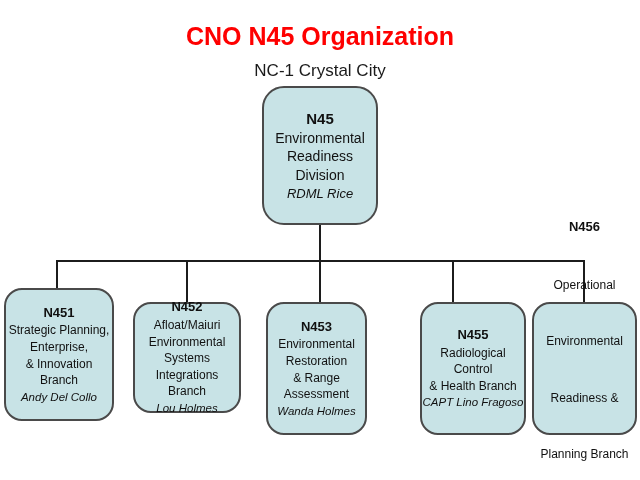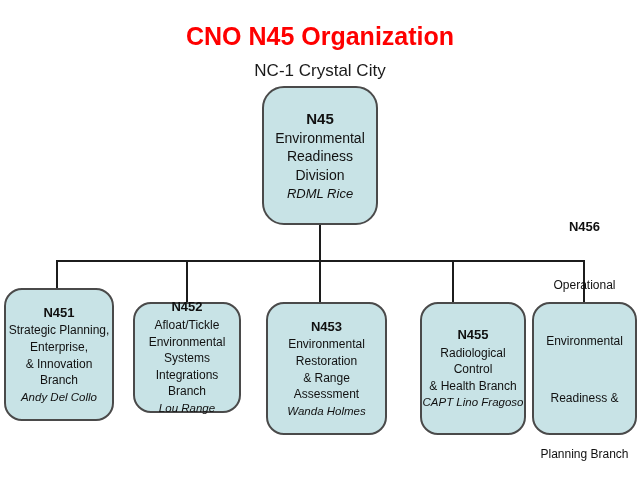--- a/index.html
+++ b/index.html
@@ -47,21 +47,21 @@
   }
   .node.root { left: 262px; top: 86px; width: 116px; height: 139px; border-radius: 22px; }
   .node.root .code   { font-size: 15px; font-weight: bold; line-height: 1.4; }
   .node.root .line   { font-size: 14px; line-height: 1.35; }
   .node.root .leader { font-size: 13px; font-style: italic; line-height: 1.4; }
   .node.child .code   { font-size: 13px; font-weight: bold; line-height: 1.45; }
   .node.child .line   { font-size: 12px; line-height: 1.38; }
   .node.child .leader { font-size: 11.5px; font-style: italic; line-height: 1.45; }
   .node.c1 { left: 4px;   top: 288px; width: 110px; height: 133px; }
   .node.c2 { left: 133px; top: 302px; width: 108px; height: 111px; }
-  .node.c3 { left: 266px; top: 302px; width: 121px; height: 133px; }
+  .node.c3 { left: 266px; top: 302px; width: 101px; height: 133px; }
   .node.c4 { left: 420px; top: 302px; width: 106px; height: 133px; }
   .node.c5 { left: 532px; top: 302px; width: 105px; height: 133px; gap: 40px; }
   .conn { position: absolute; background: #1c1c1c; }
   .conn.stem  { left: 319px; top: 225px; width: 2px; height: 37px; }
   .conn.hbar  { left: 56px;  top: 260px; width: 529px; height: 2px; }
   .conn.drop  { top: 262px;  width: 2px; height: 40px; }
   .conn.d1 { left: 56px; }
   .conn.d2 { left: 186px; }
   .conn.d3 { left: 319px; }
   .conn.d4 { left: 452px; }
@@ -95,26 +95,26 @@
     <div class="code">N451</div>
     <div class="line">Strategic Planning,</div>
     <div class="line">Enterprise,</div>
     <div class="line">&amp; Innovation</div>
     <div class="line">Branch</div>
     <div class="leader">Andy Del Collo</div>
   </div>
 
   <div class="node child c2">
     <div class="code">N452</div>
-    <div class="line">Afloat/Tickle</div>
+    <div class="line">Afloat/Maiuri</div>
     <div class="line">Environmental</div>
     <div class="line">Systems</div>
     <div class="line">Integrations</div>
     <div class="line">Branch</div>
-    <div class="leader">Lou Range</div>
+    <div class="leader">Lou Holmes</div>
   </div>
 
   <div class="node child c3">
     <div class="code">N453</div>
     <div class="line">Environmental</div>
     <div class="line">Restoration</div>
     <div class="line">&amp; Range</div>
     <div class="line">Assessment</div>
     <div class="leader">Wanda Holmes</div>
   </div>

